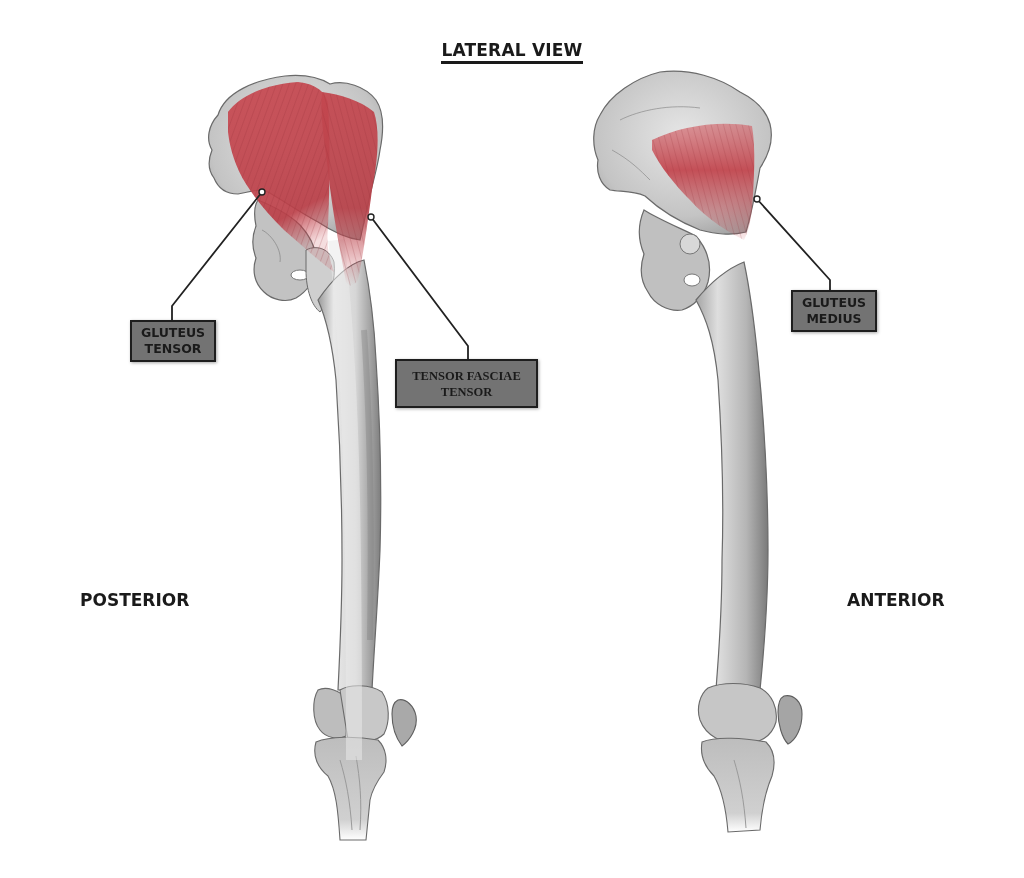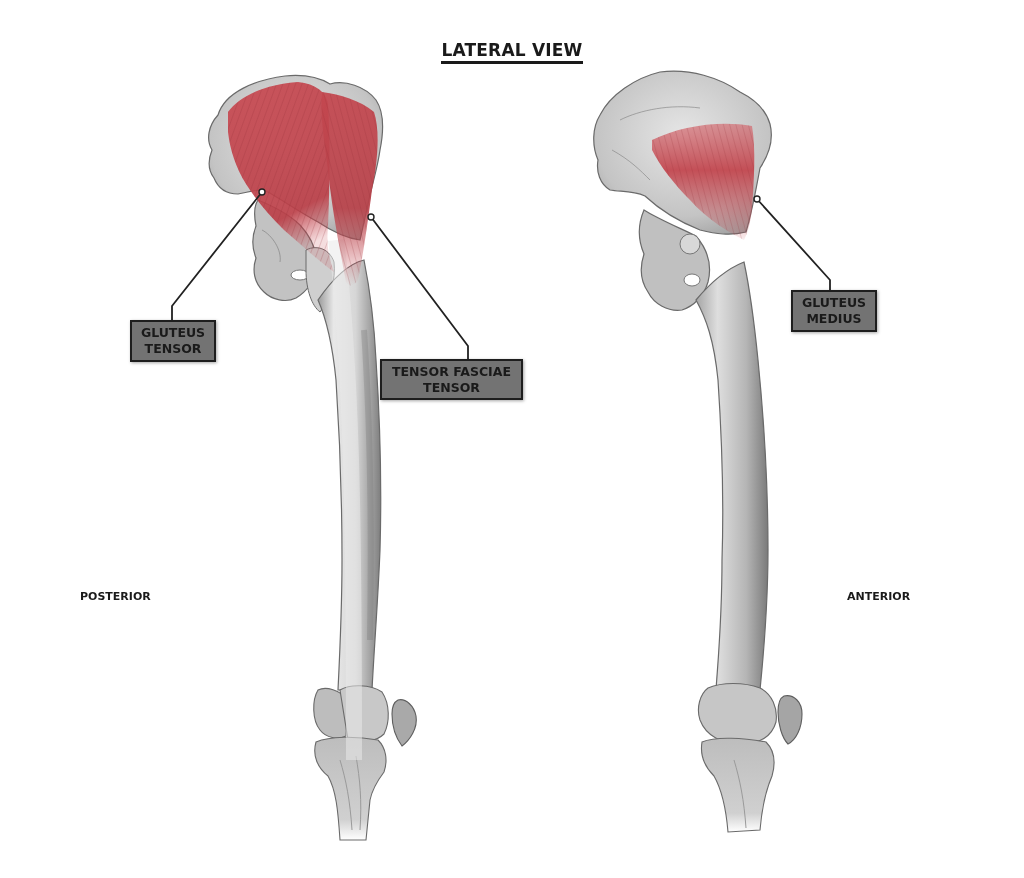--- a/index.html
+++ b/index.html
@@ -1,21 +1,21 @@
 <!DOCTYPE html>
 <html><head>
   <meta charset="utf-8">
   <style>
     html, body { margin: 0; padding: 0; background: #ffffff; }
     body { width: 1024px; height: 878px; position: relative; overflow: hidden;
            font-family: "DejaVu Sans", "Liberation Sans", sans-serif; }
     .title { position: absolute; left: 0; width: 1024px; top: 40px; text-align: center;
              font-weight: bold; font-size: 17px; color: #1a1a1a; letter-spacing: 0.2px; }
     .title span { border-bottom: 3px solid #1a1a1a; padding-bottom: 1px; }
-    .side-label { position: absolute; font-weight: bold; font-size: 11px; color: #1a1a1a; }
+    .side-label { position: absolute; font-weight: bold; font-size: 17px; color: #1a1a1a; }
     .callout { position: absolute; background: #737373; border: 2.5px solid #1e1e1e;
                box-shadow: 1px 1px 3px rgba(0,0,0,0.35);
                font-weight: bold; font-size: 12.5px; line-height: 16px; color: #1a1a1a;
                text-align: center; display: flex; flex-direction: column;
                justify-content: center; align-items: center; box-sizing: border-box; }
     svg.art { position: absolute; left: 0; top: 0; }
   </style>
 </head>
 <body>
 
@@ -136,21 +136,21 @@
 <div class="title"><span>LATERAL VIEW</span></div>
 
 <div class="side-label" style="left:80px; top:590px;">POSTERIOR</div>
 <div class="side-label" style="left:847px; top:590px;text-align:right;">ANTERIOR</div>
 
 <div class="callout" style="left:130px; top:320px; width:86px; height:42px;">
   <span>GLUTEUS</span>
   <span>TENSOR</span>
 </div>
 
-<div class="callout" style="left:380px; top:359px; width:143px; height:41px;">
+<div class="callout" style="left:395px; top:359px; width:143px; height:49px;font-family:Liberation Serif, serif;">
   <span>TENSOR FASCIAE</span>
   <span>TENSOR</span>
 </div>
 
 <div class="callout" style="left:791px; top:290px; width:86px; height:42px;">
   <span>GLUTEUS</span>
   <span>MEDIUS</span>
 </div>
 
 </body></html>

